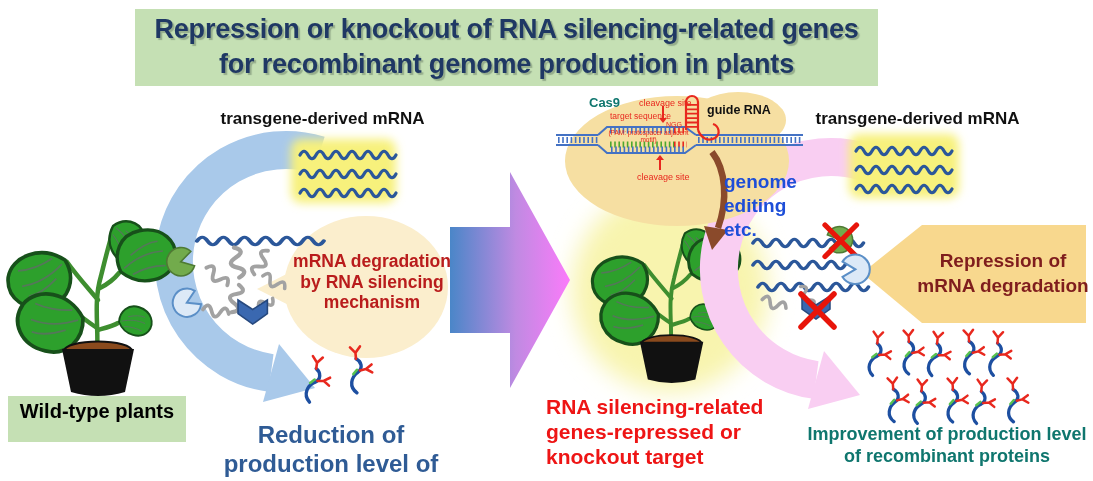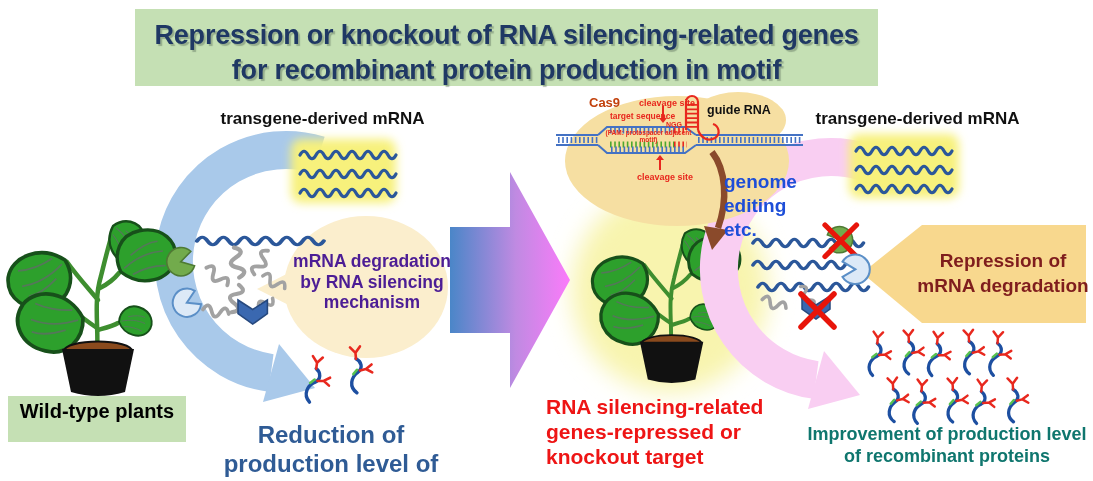--- a/index.html
+++ b/index.html
@@ -4,36 +4,36 @@
 <style>
   html,body{margin:0;padding:0}
   body{width:1093px;height:481px;position:relative;background:#ffffff;
        font-family:"Liberation Sans",sans-serif;overflow:hidden}
   .abs{position:absolute}
   .txt{position:absolute;font-weight:bold;white-space:normal}
   .center{text-align:center}
   
   .banner{left:135px;top:9px;width:743px;height:77px;background:#c5e0b4;
           color:#1f3864;text-align:center;font-size:27px;line-height:35px;
-          padding-top:9px;box-sizing:border-box;letter-spacing:-0.2px;
+          padding-top:3px;box-sizing:border-box;letter-spacing:-0.2px;
           text-shadow:2px 2px 1px rgba(90,110,90,.45)}
   .plantlabel{left:8px;top:396px;width:178px;height:46px;background:#c5e0b4;
           color:#000;font-size:20px;line-height:30px;text-align:center}
   .mrna-label{width:245px;font-size:17px;color:#111;text-align:center}
-  .callout-left{left:288px;top:251px;width:168px;font-size:17.5px;color:#4c1d95;
+  .callout-left{left:288px;top:251px;width:168px;font-size:17.5px;color:#b91c1c;
           text-align:center;line-height:1.18}
   .reduction{left:192px;top:421px;width:278px;font-size:24px;color:#2f5b95;
           text-align:center;line-height:1.2}
   .redlabel{left:546px;font-size:21px;color:#ee1515;line-height:25px}
   .improve{left:806px;top:424px;width:282px;font-size:18px;color:#0f766e;
           text-align:center;line-height:1.2}
   .orange-text{left:912px;top:249px;width:182px;font-size:19px;color:#7f1d1d;
           text-align:center;line-height:1.3}
   .genome-edit{left:724px;top:170px;width:100px;font-size:19px;color:#1d4ed8;line-height:1.25}
-  .cas9-small{color:#e8281e;font-weight:bold}
+  .cas9-small{color:#e8281e;font-weight:normal}
   
   .wave-b{fill:none;stroke:#2b579a;stroke-width:3.2;stroke-linecap:round}
   .squig{fill:none;stroke:#a2a2a2;stroke-width:3;stroke-linecap:round}
   .leafbody{fill:#2da02c;stroke:#17501a;stroke-width:2.5}
   .leafvein{fill:none;stroke:#55775a;stroke-width:1.2}
   .stem{fill:none;stroke:#3e8e2f;stroke-width:4.5;stroke-linecap:round}
   .dna{stroke:#4472c4;stroke-width:2;fill:none}
   .tick-b{stroke:#4472c4;stroke-width:6;stroke-dasharray:1.6 2.6}
   .tick-g{stroke:#4ea72e;stroke-width:6;stroke-dasharray:1.6 2.6}
   .tick-r{stroke:#e8281e;stroke-width:6;stroke-dasharray:1.6 2.6}
@@ -216,32 +216,32 @@
   </g>
 
   <g>
     <path d="M712,152 C726,170 728,200 718,228" fill="none" stroke="#8a4a2b" stroke-width="6.5"></path>
     <polygon points="704,226 728,230 712,250" fill="#8a4a2b"></polygon>
   </g>
 </svg>
 
 <div class="txt banner">
   <div>Repression or knockout of RNA silencing-related genes</div>
-  <div>for recombinant protein production in motif</div>
+  <div>for recombinant genome production in plants</div>
 </div>
 
 <div class="txt mrna-label" style="left:200px;top:109px">transgene-derived mRNA</div>
 
 <div class="txt callout-left">mRNA degradation by RNA silencing mechanism</div>
 
 <div class="txt plantlabel">Wild-type plants</div>
 
 <div class="txt reduction">Reduction of production level of recombinant proteins</div>
 
-<div class="txt" style="left:589px;top:95px;font-size:13px;color:#c2410c">Cas9</div>
+<div class="txt" style="left:589px;top:95px;font-size:13px;color:#0f766e">Cas9</div>
 <div class="txt cas9-small" style="left:639px;top:98px;font-size:9px">cleavage site</div>
 <div class="txt" style="left:707px;top:103px;font-size:12.5px;color:#111">guide RNA</div>
 <div class="txt cas9-small" style="left:610px;top:111px;font-size:8.5px">target sequence</div>
 <div class="txt cas9-small" style="left:666px;top:121px;font-size:7px">NGG</div>
 <div class="txt cas9-small center" style="left:601px;top:129px;width:95px;font-size:6.5px">(PAM: protospacer adjacent motif)</div>
 <div class="txt cas9-small" style="left:637px;top:172px;font-size:9px">cleavage site</div>
 <div class="txt genome-edit">genome editing etc.</div>
 
 <div class="txt mrna-label" style="left:795px;top:109px">transgene-derived mRNA</div>
 

